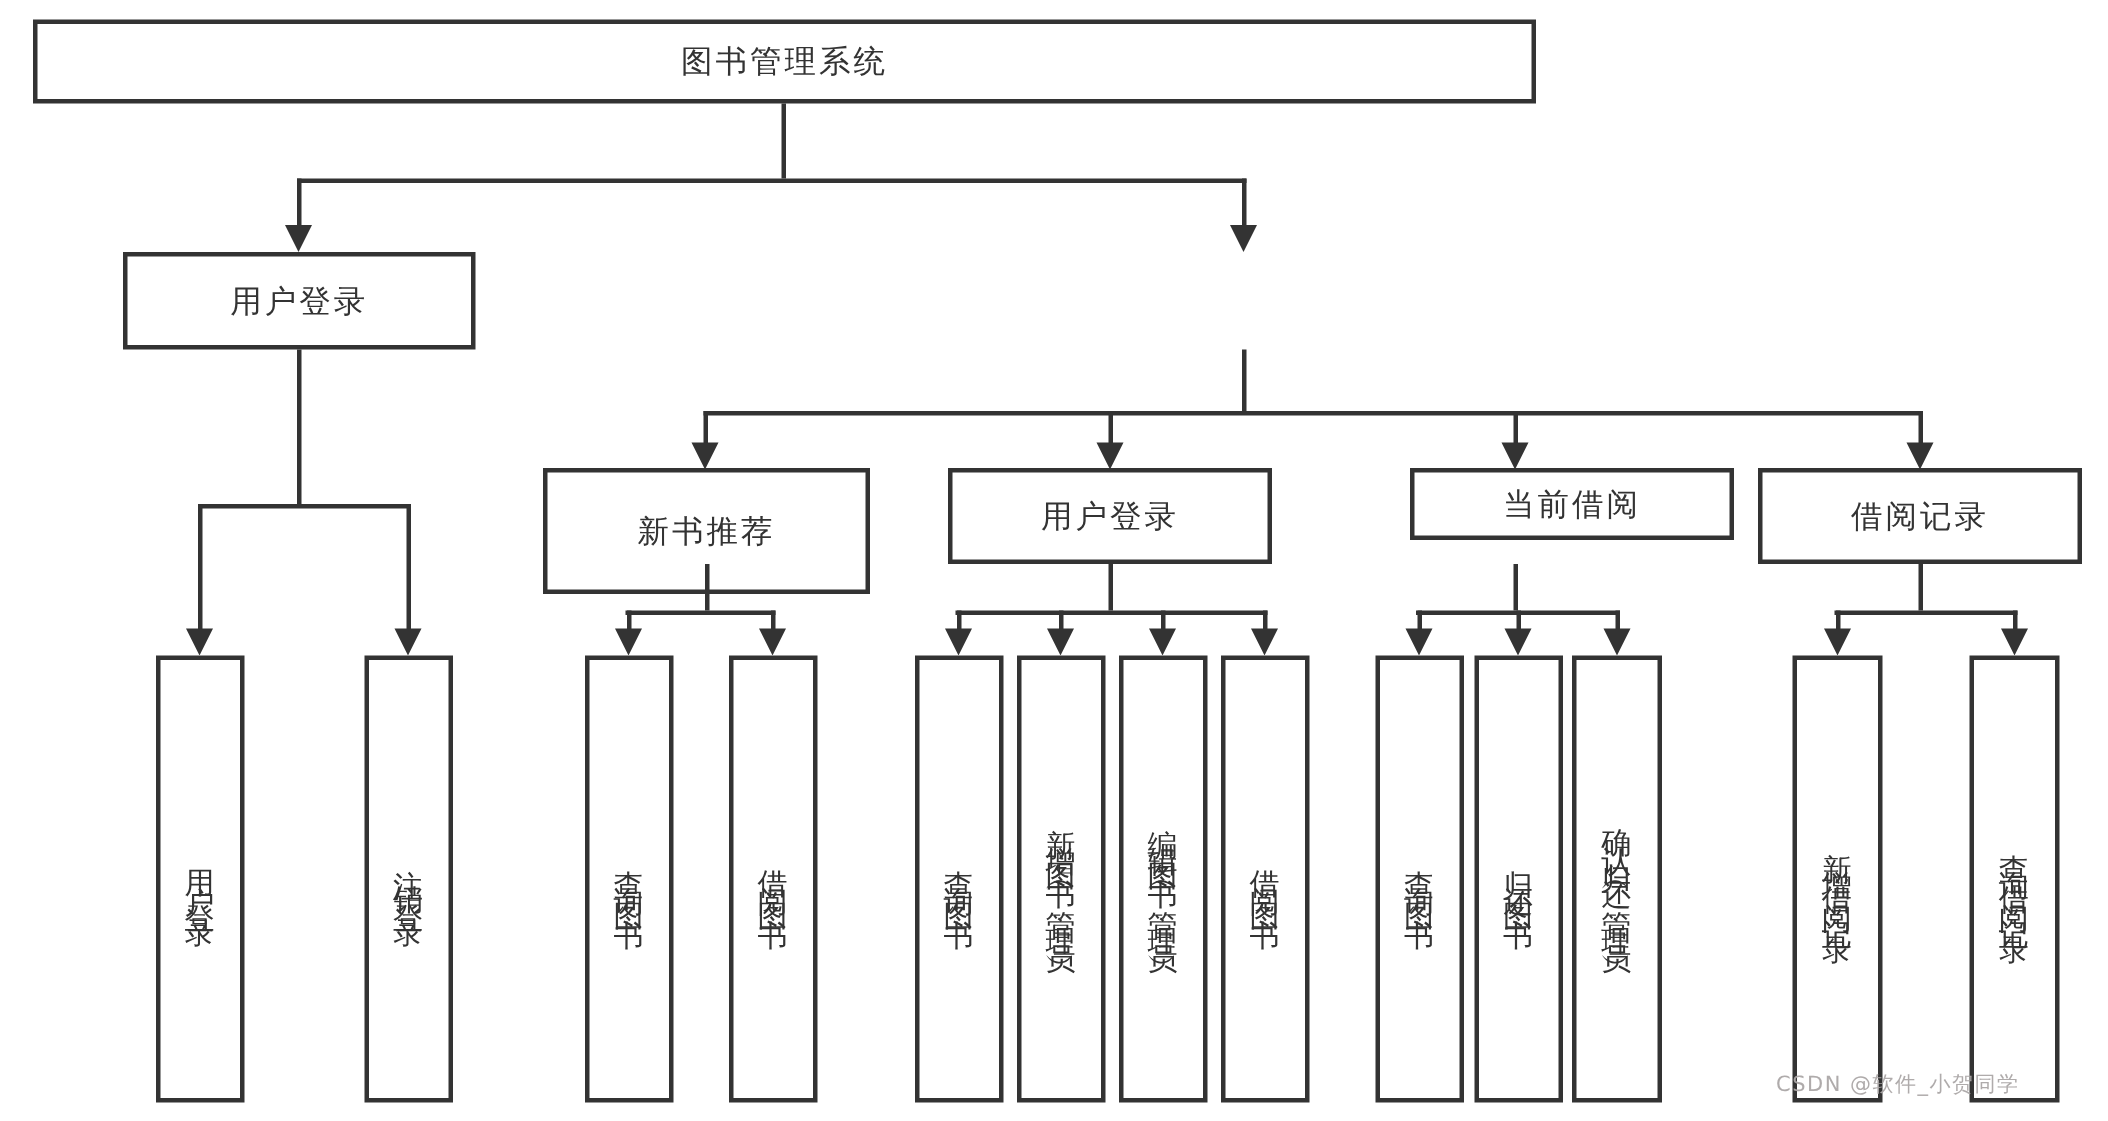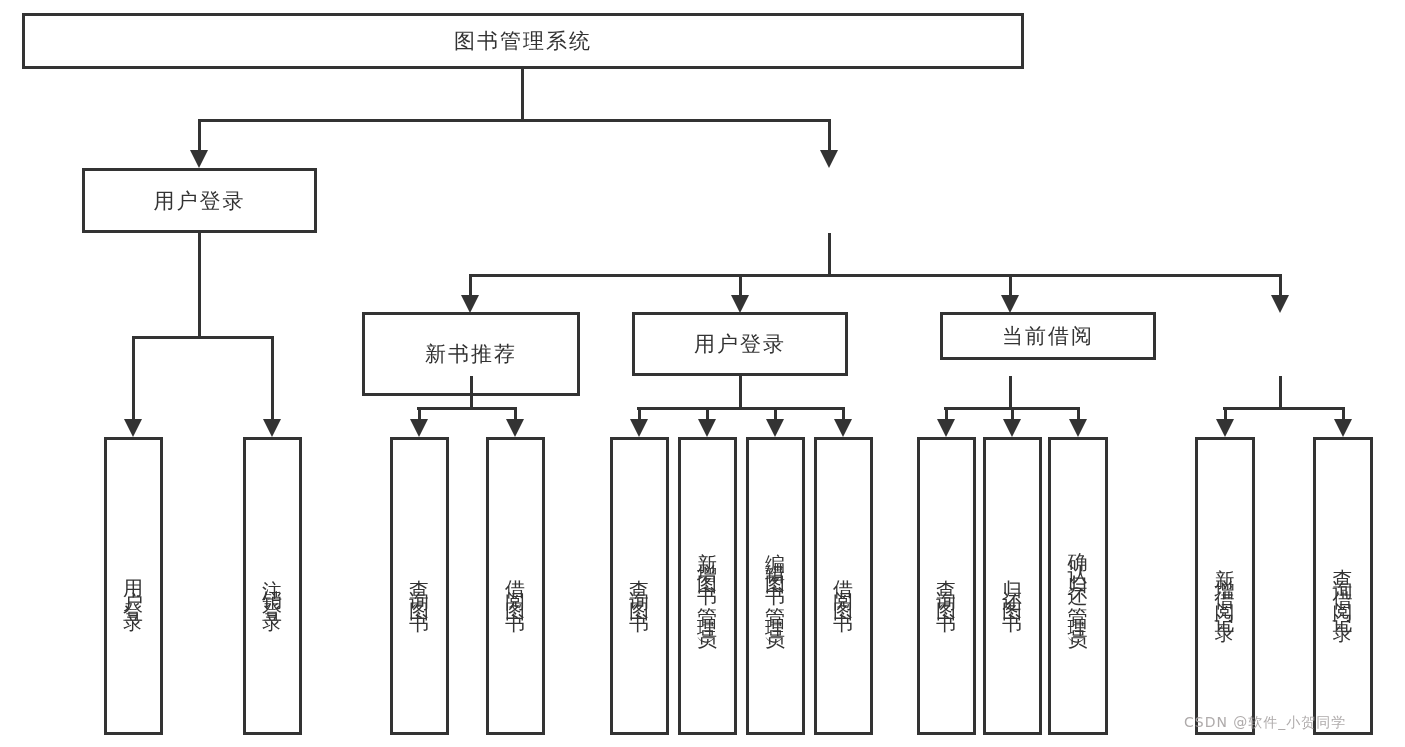--- a/index.html
+++ b/index.html
@@ -94,20 +94,23 @@
 
   <div class="box" style="left:362px;top:312px;width:218px;height:84px">
     <span class="lbl">新书推荐</span>
   </div>
   <div class="box" style="left:632px;top:312px;width:216px;height:64px">
     <span class="lbl">用户登录</span>
   </div>
   <div class="box" style="left:940px;top:312px;width:216px;height:48px">
     <span class="lbl">当前借阅</span>
   </div>
+  <div class="box" style="left:1172px;top:312px;width:216px;height:64px">
+    <span class="lbl">借阅记录</span>
+  </div>
 
   <div class="vline" style="left:470px;top:376px;height:31px"></div>
   <div class="hline" style="left:417px;top:407px;width:100px"></div>
   <div class="vline" style="left:418px;top:407px;height:14px"></div>
   <div class="vline" style="left:514px;top:407px;height:14px"></div>
   <div class="arrow" style="left:410px;top:419px"></div>
   <div class="arrow" style="left:506px;top:419px"></div>
 
   <div class="vline" style="left:739px;top:376px;height:31px"></div>
   <div class="hline" style="left:637px;top:407px;width:208px"></div>

